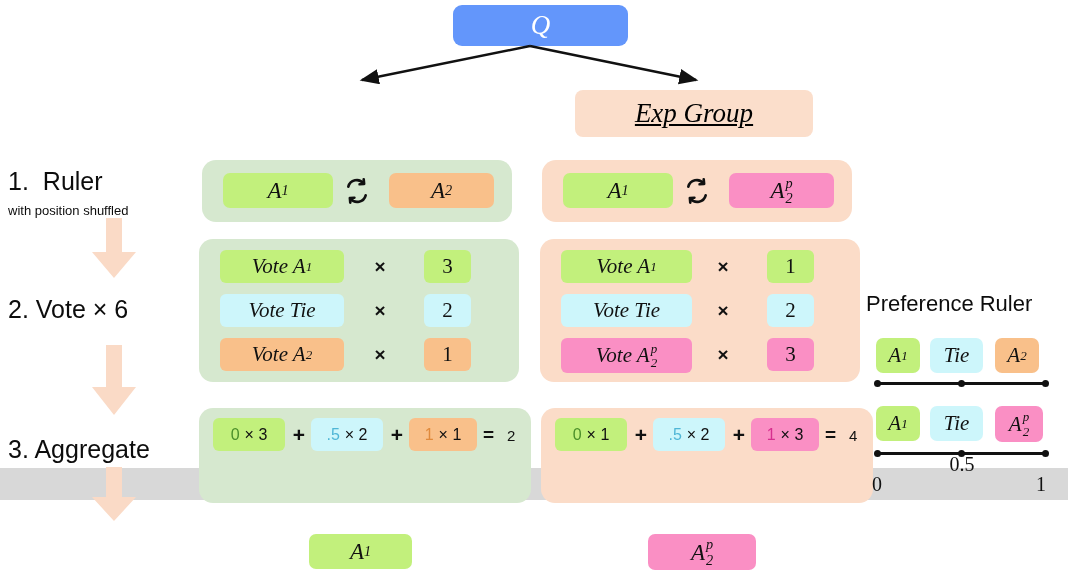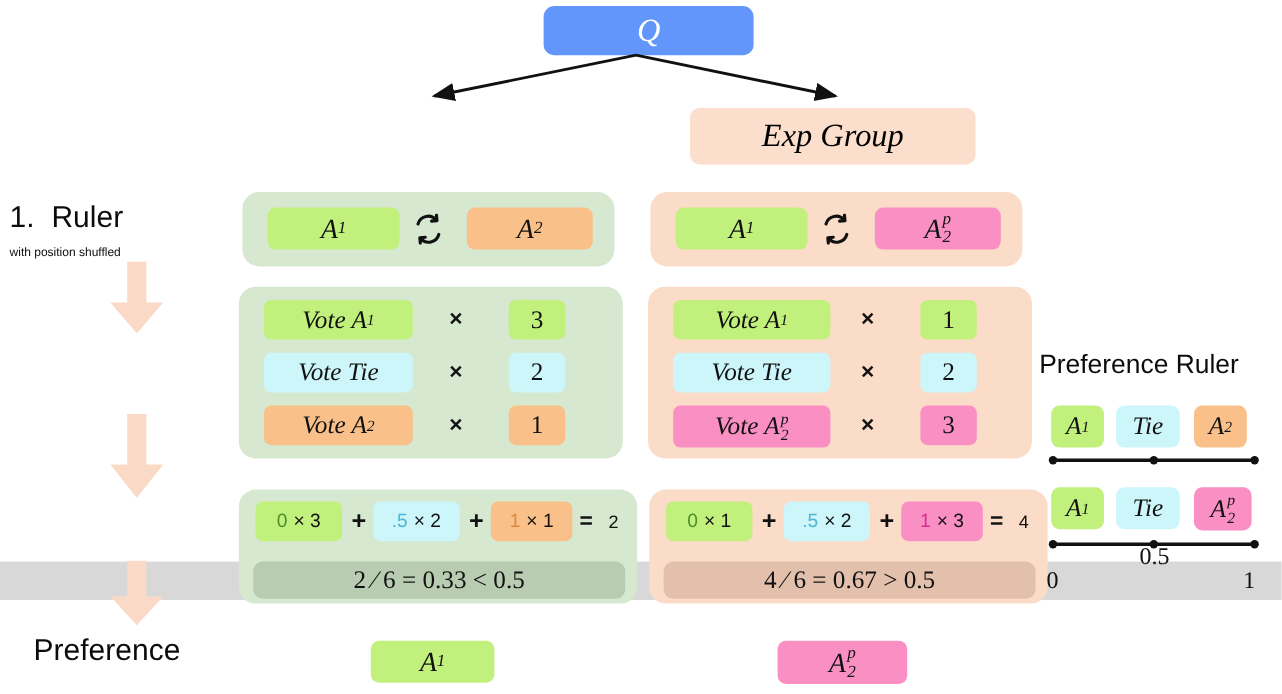--- a/index.html
+++ b/index.html
@@ -26,41 +26,41 @@
   }
   .c-green {background:#c2f07c;}
   .c-orange{background:#f9c08a;}
   .c-pink  {background:#fa8fc4;}
   .c-cyan  {background:#cdf6fb;}
   .c-blue  {background:#6396fb;color:#ffffff;}
 
   .panel-green{background:#d6e8cf;border-radius:14px;}
   .panel-peach{background:#fbdcc8;border-radius:14px;}
   .hdr-green{background:#d9e9d2;border-radius:8px;}
-  .hdr-peach{background:#fbdecb;border-radius:8px;}
+  .hdr-peach{background:#fbdecb;border-radius:8px;text-decoration:underline;}
 
   
   .serif-i{font-family:"Liberation Serif", serif;font-style:italic;}
   .sans{font-family:"Liberation Sans", sans-serif;}
   .ctr{display:flex;align-items:center;justify-content:center;}
   .lft{display:flex;align-items:center;justify-content:flex-start;}
 
   
   .sub{font-size:.62em;vertical-align:-.28em;font-style:italic;}
   .supsub{
     display:inline-flex;flex-direction:column;
     font-size:.62em;line-height:1;vertical-align:middle;
     margin-left:1px;font-style:italic;
   }
   .supsub i{font-style:italic;}
   .supsub .s-top{margin-bottom:1px;}
 
   
   .step-title{font-size:25px;color:#0c0c0c;white-space:nowrap;}
-  .step-sub{font-size:10px;color:#0c0c0c;white-space:nowrap;}
+  .step-sub{font-size:13px;color:#0c0c0c;white-space:nowrap;}
 
   
   .downarrow svg{display:block;}
 
   
   .ruler-line{position:absolute;height:3px;background:#111;border-radius:2px;}
   .ruler-dot{position:absolute;width:7px;height:7px;border-radius:50%;background:#111;}
   .grayband{position:absolute;background:#d8d8d8;}
 
   .mult{font-family:"Liberation Sans", sans-serif;font-weight:bold;font-size:19px;color:#111;}
@@ -114,25 +114,28 @@
   </div>
 
   <div class="abs lft" style="left:8px;top:166px;width:190px;height:30px;">
     <span class="step-title">1.</span>
     <span class="step-title" style="margin-left:14px;">Ruler</span>
   </div>
   <div class="abs lft" style="left:8px;top:199px;width:195px;height:22px;">
     <span class="step-sub">with position shuffled</span>
   </div>
 
-
-
-  <div class="abs lft" style="left:28px;top:526px;width:195px;height:32px;">
-    <span class="step-title">Preference</span>
-  </div>
+  <div class="abs lft" style="left:8px;top:293px;width:190px;height:32px;">
+    <span class="step-title">2. Vote × 6</span>
+  </div>
+
+  <div class="abs lft" style="left:8px;top:433px;width:195px;height:32px;">
+    <span class="step-title">3. Aggregate</span>
+  </div>
+
 
   <div class="abs downarrow" style="left:88px;top:218px;width:52px;height:62px;">
     <svg width="52" height="62" viewBox="0 0 52 62">
       <polygon points="18,0 34,0 34,34 48,34 26,60 4,34 18,34" fill="#fadac6"></polygon>
     </svg>
   </div>
   <div class="abs downarrow" style="left:88px;top:345px;width:52px;height:72px;">
     <svg width="52" height="72" viewBox="0 0 52 72">
       <polygon points="18,0 34,0 34,42 48,42 26,70 4,42 18,42" fill="#fadac6"></polygon>
     </svg>
@@ -279,23 +282,20 @@
     <span class="coef-orng">1</span>
     <span style="margin-left:5px;">× 1</span>
   </div>
   <div class="abs lft" style="left:483px;top:420px;width:24px;height:29px;">
     <span class="eq">=</span>
   </div>
   <div class="abs lft" style="left:507px;top:422px;width:24px;height:26px;">
     <span class="sans" style="font-size:15px;color:#111;">2</span>
   </div>
 
-  <div class="abs ratio ratio-green" style="left:211px;top:468px;width:310px;height:31px;">
-    <span>2 ∕ 6 = 0.33 &lt; 0.5</span>
-  </div>
 
   <div class="abs panel-peach" style="left:541px;top:408px;width:332px;height:95px;"></div>
 
   <div class="abs aggchip c-green" style="left:555px;top:418px;width:72px;height:33px;">
     <span class="coef-green">0</span>
     <span style="margin-left:5px;">× 1</span>
   </div>
   <div class="abs ctr" style="left:630px;top:420px;width:22px;height:29px;">
     <span class="plus">+</span>
   </div>
@@ -310,23 +310,20 @@
     <span class="coef-pink">1</span>
     <span style="margin-left:5px;">× 3</span>
   </div>
   <div class="abs lft" style="left:825px;top:420px;width:24px;height:29px;">
     <span class="eq">=</span>
   </div>
   <div class="abs lft" style="left:849px;top:422px;width:24px;height:26px;">
     <span class="sans" style="font-size:15px;color:#111;">4</span>
   </div>
 
-  <div class="abs ratio ratio-peach" style="left:553px;top:468px;width:310px;height:31px;">
-    <span>4 ∕ 6 = 0.67 &gt; 0.5</span>
-  </div>
 
   <div class="abs chip c-green" style="left:309px;top:534px;width:103px;height:35px;font-size:23px;">
     <span>A</span>
       <span class="sub">1</span>
   </div>
 
   <div class="abs chip c-pink" style="left:648px;top:534px;width:108px;height:36px;font-size:23px;">
     <span>A</span>
       <span class="supsub">
       <i class="s-top">p</i>

